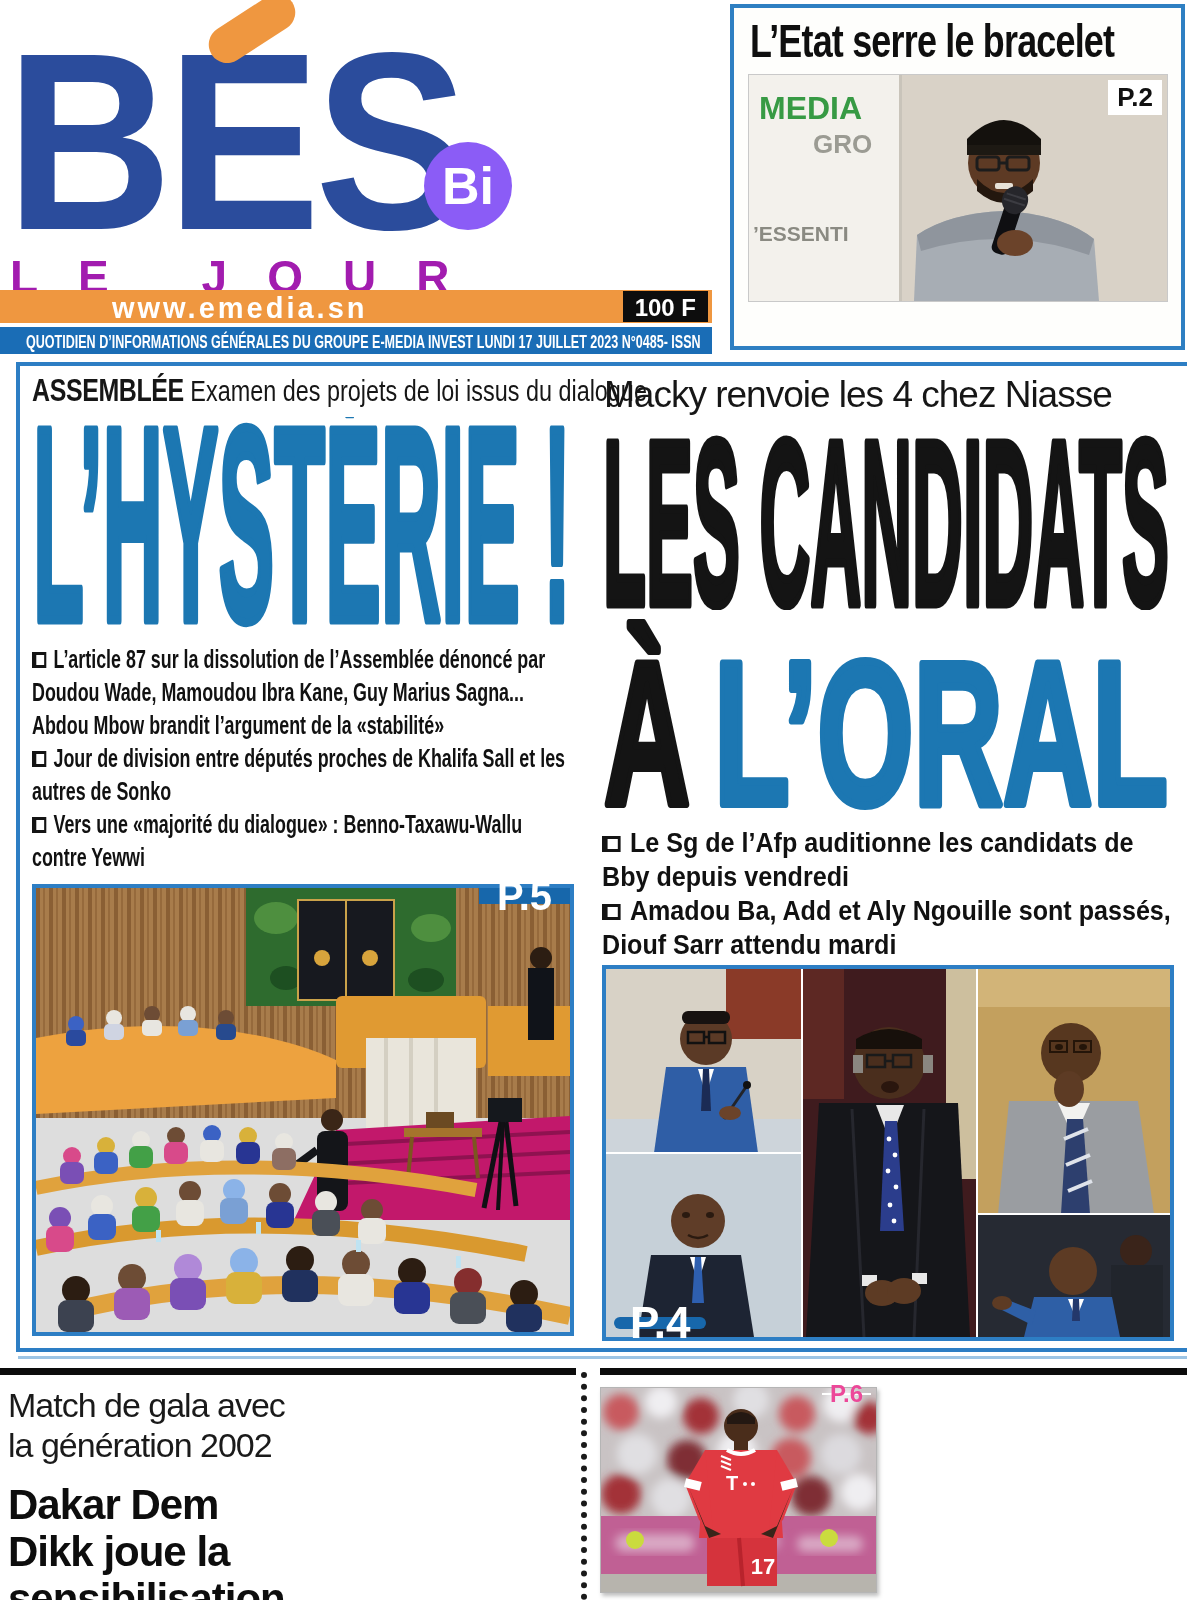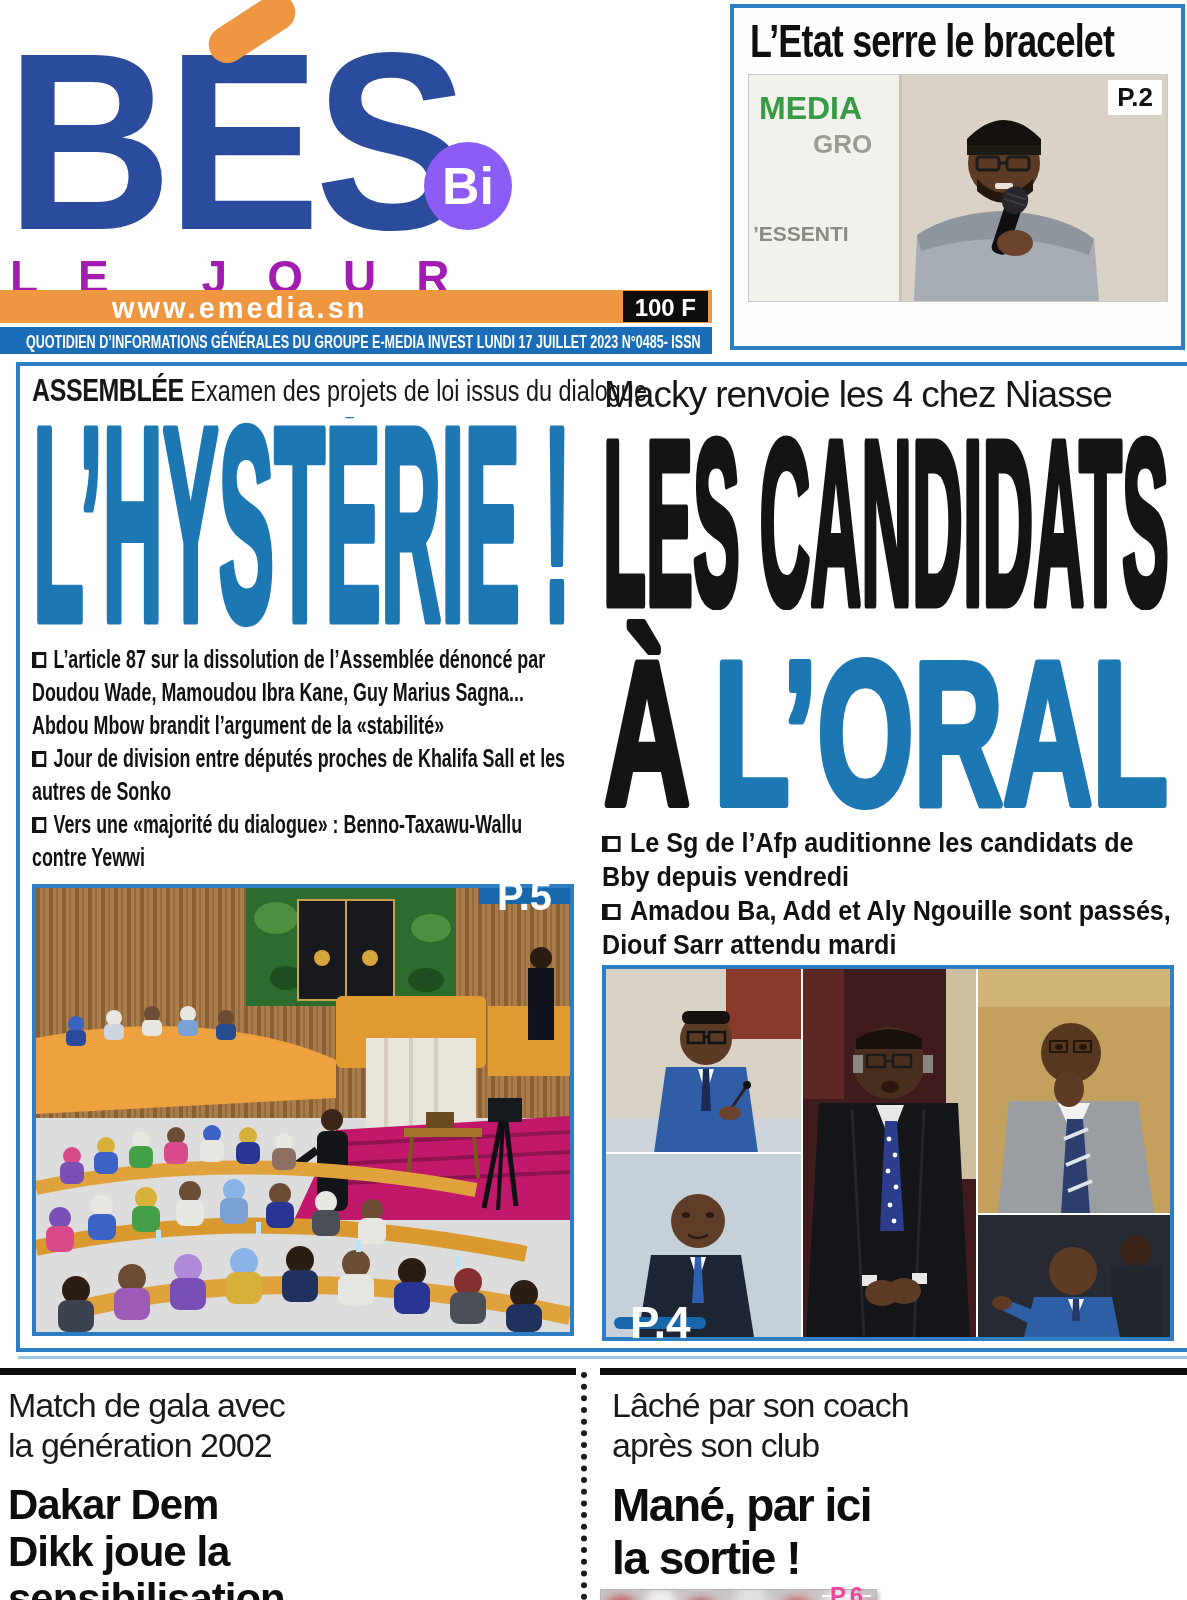--- a/index.html
+++ b/index.html
@@ -457,24 +457,20 @@
           <path d="M222,136 Q228,148 234,138" stroke="#2e8135" stroke-width="3" fill="none"></path>
           <path d="M192,148 L152,160 L156,172 L194,162 Z" fill="#60402a"></path>
           <ellipse cx="150" cy="160" rx="15" ry="10" fill="#6b452c"></ellipse>
         </svg>
       </div>
     </article>
 
     <div class="dotted-divider"></div>
 
     <article class="bstory bstory-right">
-      <div class="btext">
-        <div class="bkicker">Lâché par son coach après son club</div>
-        <div class="bheadline-right">Mané, par ici la sortie !</div>
-      </div>
       <div class="bphoto bphoto-right">
         <span class="bbadge">P.6</span>
         <svg width="275" height="204" viewBox="0 0 275 204">
           <defs>
               <filter id="blurB" x="-20%" y="-20%" width="140%" height="140%">
                 <feGaussianBlur stdDeviation="5"></feGaussianBlur>
               </filter>
             </defs>
           <rect x="0" y="0" width="275" height="128" fill="#c9c3c4"></rect>
           <g filter="url(#blurB)">

